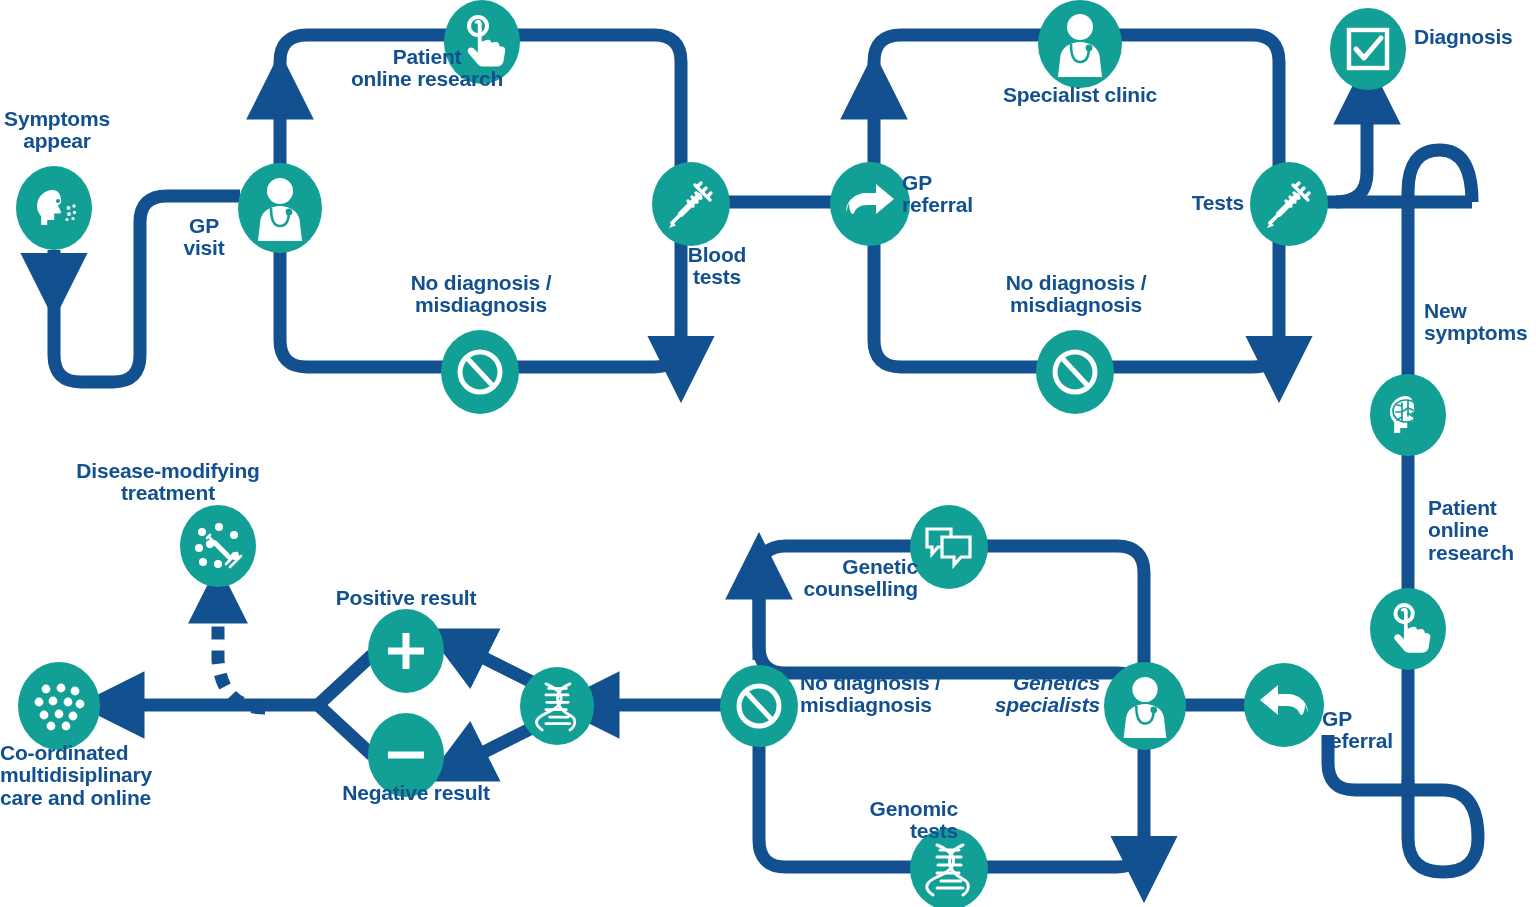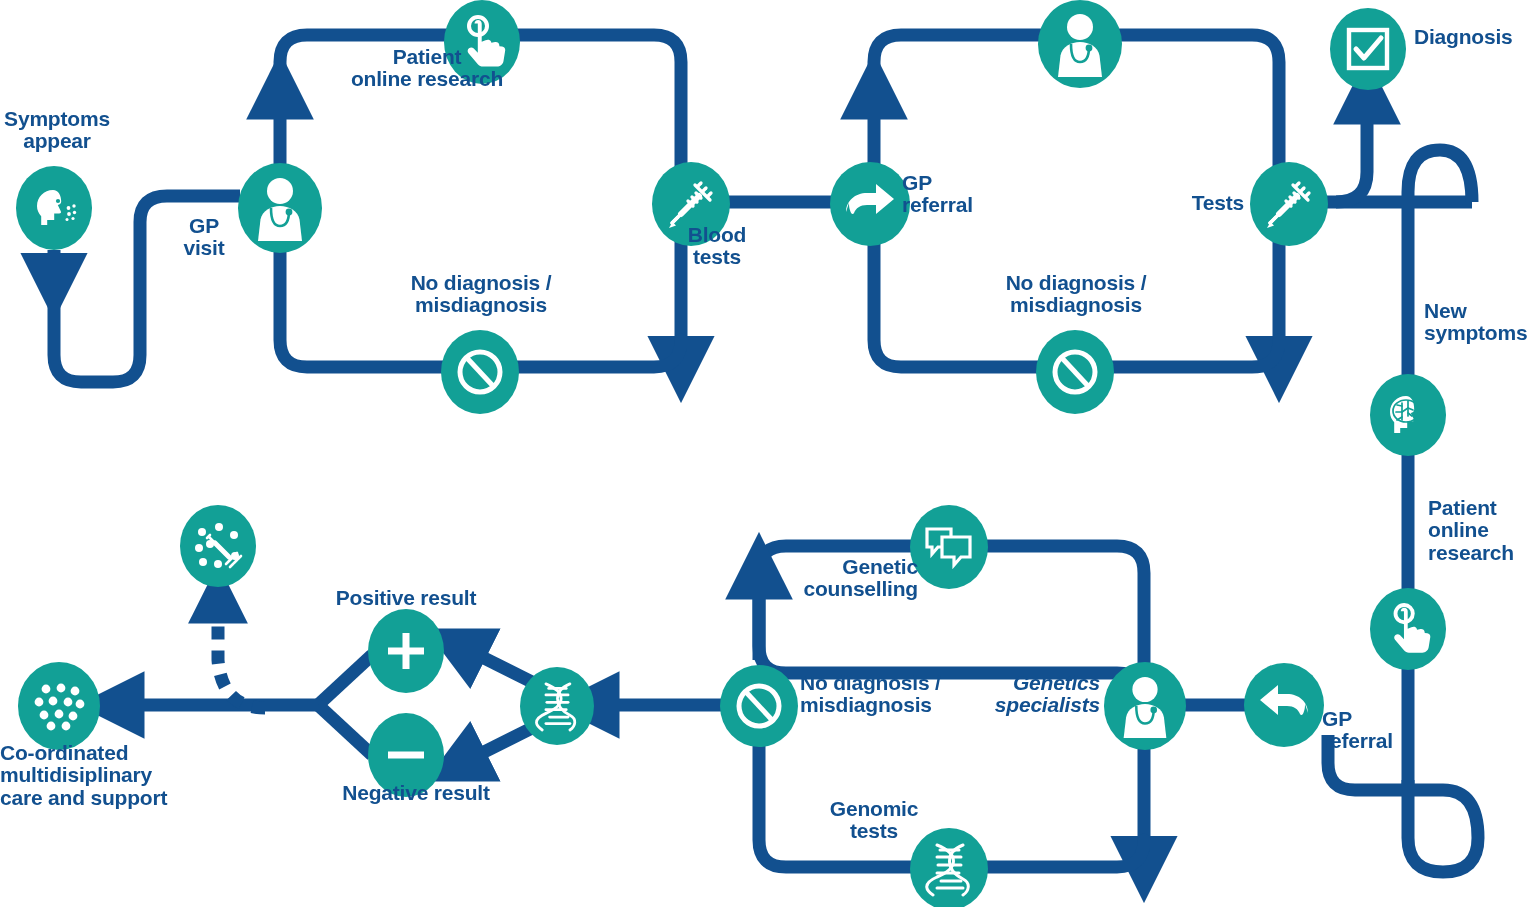--- a/index.html
+++ b/index.html
@@ -153,21 +153,21 @@
             <path d="M47 16 L44 19"></path>
           <path d="M24 24 L29 29"></path>
             <path d="M28 20 L33 25"></path>
             <path d="M32 16 L37 21"></path>
           <path d="M14 40 L8 46"></path>
         </g>
         <path fill="#fff" d="M8.5 45 L12 48.5 L5 51 z"></path>
       </svg>
     </span>
   </div>
-  <div class="lbl c" style="left:652px;top:224px;width:130px;font-size:21px;">Blood
+  <div class="lbl c" style="left:652px;top:244px;width:130px;font-size:21px;">Blood
 tests</div>
 
   <div class="node" style="left:441px;top:330px;width:78px;height:84px;">
     <span>
       <svg width="54" height="54" viewBox="0 0 54 54">
         <circle fill="none" stroke="#fff" stroke-width="5" cx="27" cy="27" r="20"></circle>
         <path stroke="#fff" stroke-width="5" d="M14 13 L40 41"></path>
       </svg>
     </span>
   </div>
@@ -187,20 +187,21 @@
   <div class="node" style="left:1038px;top:0px;width:84px;height:88px;">
     <span>
       <svg width="66" height="70" viewBox="0 0 66 70">
         <circle fill="#fff" cx="33" cy="18" r="13"></circle>
         <path fill="#fff" d="M33 33c-9 0-18 5-19.5 13.5L11 68h44l-2.5-21.5C51 38 42 33 33 33z"></path>
         <path fill="none" stroke="#12a096" stroke-width="2.6" d="M24 35c0 12 3 18 9 18s9-6 9-15"></path>
         <circle fill="#12a096" cx="42" cy="39" r="3.4"></circle>
       </svg>
     </span>
   </div>
+  <div class="lbl c" style="left:955px;top:84px;width:250px;font-size:21px;">Specialist clinic</div>
 
   <div class="node" style="left:1250px;top:162px;width:78px;height:84px;">
     <span>
       <svg width="54" height="54" viewBox="0 0 54 54">
         <g stroke="#fff" stroke-width="3.3" fill="none" stroke-linecap="round">
           <path d="M8 46 L20 34"></path>
           <path d="M17 37 L35 19" stroke-width="6"></path>
           <path d="M31 8 L46 23"></path>
           <path d="M37 6 L34 9"></path>
             <path d="M42 11 L39 14"></path>
@@ -315,21 +316,21 @@
           <path d="M17 9 L36 9"></path>
           <path d="M14 16 L38 16"></path>
           <path d="M15 24 L38 24"></path>
           <path d="M14 32 L36 32"></path>
           <path d="M18 40 L38 40"></path>
           <path d="M14 47 L40 47"></path>
         </g>
       </svg>
     </span>
   </div>
-  <div class="lbl r" style="left:790px;top:798px;width:168px;font-size:21px;text-align:center;">Genomic
+  <div class="lbl r" style="left:790px;top:798px;width:168px;font-size:21px;">Genomic
 tests</div>
 
   <div class="node" style="left:720px;top:665px;width:78px;height:82px;">
     <span>
       <svg width="54" height="54" viewBox="0 0 54 54">
         <circle fill="none" stroke="#fff" stroke-width="5" cx="27" cy="27" r="20"></circle>
         <path stroke="#fff" stroke-width="5" d="M14 13 L40 41"></path>
       </svg>
     </span>
   </div>
@@ -389,20 +390,22 @@
           <path d="M25 25 L39 39" stroke-width="5"></path>
           <path d="M36 46 L47 35"></path>
           <path d="M40 49 L43 46"></path>
             <path d="M44 45 L47 42"></path>
             <path d="M48 41 L51 38"></path>
           <path d="M20 17 L17 20"></path>
         </g>
       </svg>
     </span>
   </div>
+  <div class="lbl c" style="left:48px;top:460px;width:240px;font-size:21px;">Disease-modifying
+treatment</div>
 
   <div class="node" style="left:18px;top:662px;width:82px;height:88px;">
     <span>
       <svg width="58" height="58" viewBox="0 0 58 58">
         <g fill="#fff">
           <circle cx="16" cy="12" r="4.4"></circle>
             <circle cx="31" cy="11" r="4.4"></circle>
             <circle cx="45" cy="14" r="4.4"></circle>
           <circle cx="9" cy="25" r="4.4"></circle>
             <circle cx="23" cy="24" r="4.4"></circle>
@@ -412,15 +415,15 @@
             <circle cx="29" cy="37" r="4.4"></circle>
             <circle cx="43" cy="39" r="4.4"></circle>
           <circle cx="21" cy="49" r="4.4"></circle>
             <circle cx="36" cy="49" r="4.4"></circle>
         </g>
       </svg>
     </span>
   </div>
   <div class="lbl l" style="left:0px;top:742px;width:250px;font-size:21px;">Co-ordinated
 multidisiplinary
-care and support</div>
+care and online</div>
 
 </div>
 
 </body></html>

